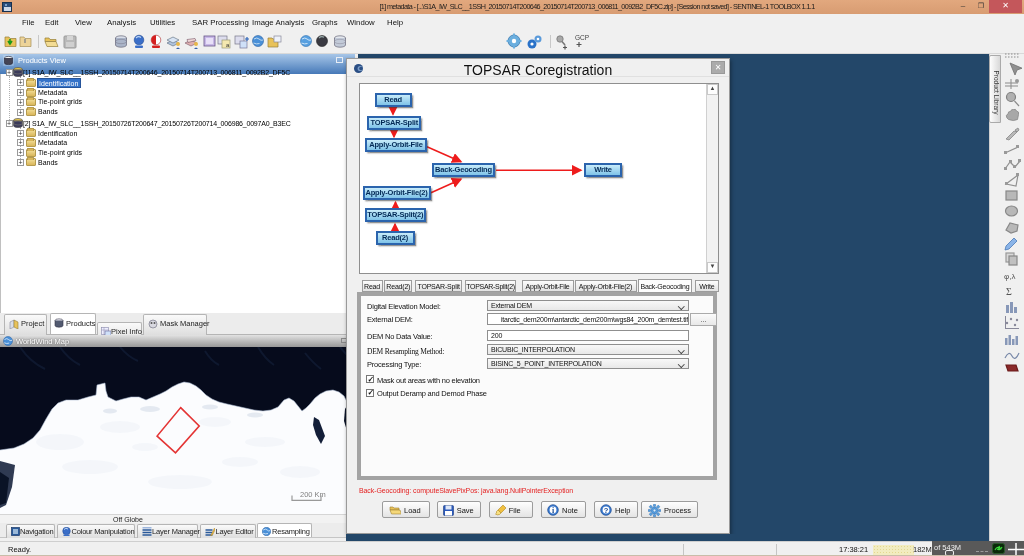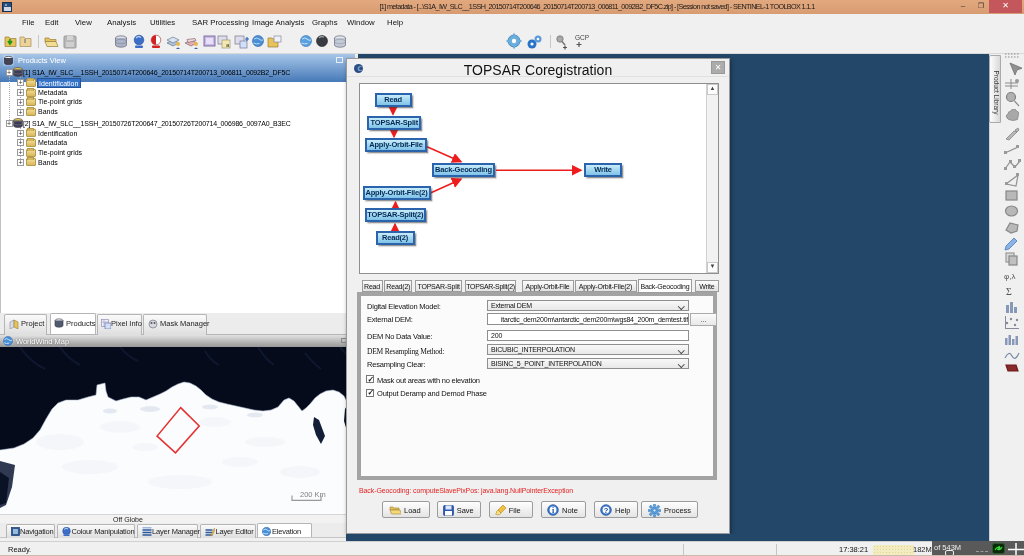--- a/index.html
+++ b/index.html
@@ -9,21 +9,21 @@
 #titletext{left:0;top:1.5px;width:1194px;text-align:center;font-size:7.2px;letter-spacing:-0.6px;color:#1a1a1a;}
 .winbtn{top:0;height:13px;text-align:center;color:#333;font-size:8px;line-height:12px;}
 #btnclose{left:989px;width:33px;background:#c4575b;color:#fff;font-size:8px;}
 
 #menubar{left:0;top:14px;width:1024px;height:17px;background:#f0f0f0;font-size:7.8px;color:#111;}
 #menubar span{position:absolute;top:4px;}
 
 #toolbar{left:0;top:31px;width:1024px;height:23px;background:#f0f0f0;border-bottom:1px solid #d9d9d9;}
 
 #prodpanel{left:0;top:54px;width:355px;height:279px;background:#fff;border:1px solid #c0c0c0;}
-#prodhead{left:0;top:54px;width:355px;height:28px;background:linear-gradient(#a7c6e8,#4679b8);color:#fff;font-size:7.5px;}
+#prodhead{left:0;top:54px;width:355px;height:20px;background:linear-gradient(#a7c6e8,#4679b8);color:#fff;font-size:7.5px;}
 .tree-row{position:absolute;left:0;height:10px;line-height:10px;font-size:7px;white-space:nowrap;}
 .long{letter-spacing:-0.2px;}
 .plus{position:absolute;width:7px;height:7px;border:1px solid #9a9a9a;background:#fff;font-size:7px;line-height:5px;text-align:center;color:#333;}
 .folder{position:absolute;width:10px;height:8px;background:linear-gradient(#f3df9a,#d9b65a);border:1px solid #b59b4e;border-radius:1px;}
 .folder:before{content:"";position:absolute;left:0;top:-2px;width:5px;height:2px;background:#d9b65a;border:1px solid #b59b4e;border-bottom:none;border-radius:1px 1px 0 0;}
 .dbicon{position:absolute;width:9px;height:9px;}
 
 .tabbar{position:absolute;background:#ececec;}
 .tab{position:absolute;top:1px;height:100%;border:1px solid #b5b5b5;border-bottom:none;border-radius:2px 2px 0 0;background:linear-gradient(#fafafa,#dedede);font-size:7.5px;color:#222;white-space:nowrap;}
 .tab.sel{background:#fff;top:0;}
@@ -263,21 +263,21 @@
       </svg>
       <span style="position:absolute;left:16px;top:4px;">Project</span>
     </div>
   <div class="tab sel" style="left:50px;width:46px;">
       <svg style="position:absolute;left:3px;top:4px;" width="10" height="10">
         <ellipse cx="5" cy="2.5" rx="4" ry="1.7" fill="#e8e8f0" stroke="#445" stroke-width="0.6"></ellipse>
         <path d="M1 2.5 v5 a4 1.7 0 0 0 8 0 v-5" fill="#525a70" stroke="#334" stroke-width="0.6"></path>
       </svg>
       <span style="position:absolute;left:15px;top:5px;">Products</span>
     </div>
-  <div class="tab" style="left:97px;width:45px;">
+  <div class="tab" style="left:97px;width:45px;margin-top:8px;">
       <svg style="position:absolute;left:3px;top:4px;" width="10" height="10">
         <rect x="0.5" y="0.5" width="7" height="7" fill="#eef" stroke="#88a" stroke-width="0.6"></rect>
         <path d="M0.5 3 h7 M3 0.5 v7" stroke="#88a" stroke-width="0.5"></path>
         <rect x="4" y="4" width="6" height="6" fill="#cfe0f8" stroke="#669" stroke-width="0.6"></rect>
       </svg>
       <span style="position:absolute;left:13px;top:4px;">Pixel Info</span>
     </div>
   <div class="tab" style="left:143px;width:64px;">
       <svg style="position:absolute;left:4px;top:4px;" width="10" height="10">
         <path d="M1 5 q0 -4 4 -4 t4 4 q0 4 -4 4 t-4 -4" fill="#d8d8e0" stroke="#778" stroke-width="0.7"></path>
@@ -368,21 +368,21 @@
         <path d="M0.5 3 h7 M0.5 5.5 h7 M0.5 8 h7" stroke="#2a5a9a" stroke-width="1.4"></path>
         <path d="M9.5 1 l-3 6 -1 2 2 -1 3 -6 z" fill="#e8b84a" stroke="#a8842a" stroke-width="0.5"></path>
       </svg>
       <span style="position:absolute;left:15px;top:2px;letter-spacing:-0.2px;">Layer Editor</span>
     </div>
   <div class="tab sel" style="left:257px;width:55px;">
       <svg style="position:absolute;left:4px;top:3px;" width="9" height="9">
         <circle cx="4.5" cy="4.5" r="4.2" fill="#4a90d8" stroke="#2a60a0" stroke-width="0.5"></circle>
         <path d="M1.2 3 q2.5 -1.8 4 0 t3 0.5 M1 6.2 q2.5 1.2 5 0.3" stroke="#cfe4f8" stroke-width="0.9" fill="none"></path>
       </svg>
-      <span style="position:absolute;left:14px;top:3px;letter-spacing:-0.2px;">Elevation</span>
+      <span style="position:absolute;left:14px;top:3px;letter-spacing:-0.2px;">Resampling</span>
     </div>
 </div>
 
 <div class="abs" id="rightpanel"></div>
 <div class="abs" id="prodlib">
     <span>Product Library</span>
   </div>
 <div id="righticons">
 <svg class="abs" style="left:1002px;top:53px;" width="20" height="320" viewBox="0 0 20 320">
   <g fill="none" stroke="#8a8a8a" stroke-width="1.2">
@@ -491,21 +491,21 @@
   <div class="abs" id="formbox">
     <div class="flabel" style="top:6px;">Digital Elevation Model:</div>
     <div class="ffield fcombo" style="top:4.4px;">External DEM</div>
     <div class="flabel" style="top:19px;">External DEM:</div>
     <div class="ffield" style="top:16.6px;height:12px;line-height:11px;direction:rtl;">‎itarctic_dem200m\antarctic_dem200m\wgs84_200m_demtest.tif</div>
     <div class="abs" style="left:329px;top:17.4px;width:27px;height:13px;background:linear-gradient(#fbfbfb,#e8e8e8);border:1px solid #aaa;text-align:center;line-height:11px;font-size:7px;color:#333;">...</div>
     <div class="flabel" style="top:36px;">DEM No Data Value:</div>
     <div class="ffield" style="top:34px;">200</div>
     <div class="flabel" style="top:51px;font-family:Liberation Serif, serif;">DEM Resampling Method:</div>
     <div class="ffield fcombo" style="top:47.8px;">BICUBIC_INTERPOLATION</div>
-    <div class="flabel" style="top:63.5px;">Resampling Clear:</div>
+    <div class="flabel" style="top:63.5px;">Processing Type:</div>
     <div class="ffield fcombo" style="top:61.9px;">BISINC_5_POINT_INTERPOLATION</div>
     <div class="cb" style="left:5px;top:79px;"></div>
     <div class="cblabel" style="left:16px;top:79.5px;">Mask out areas with no elevation</div>
     <div class="cb" style="left:5px;top:92.6px;"></div>
     <div class="cblabel" style="left:16px;top:93px;">Output Deramp and Demod Phase</div>
   </div>
   <div class="abs" id="errtext">Back-Geocoding: computeSlavePixPos: java.lang.NullPointerException</div>
   <div id="dbtns">
     <div class="dbtn" style="left:35px;width:48px;">
         <svg style="position:absolute;left:6px;top:3px;" width="12" height="10">

